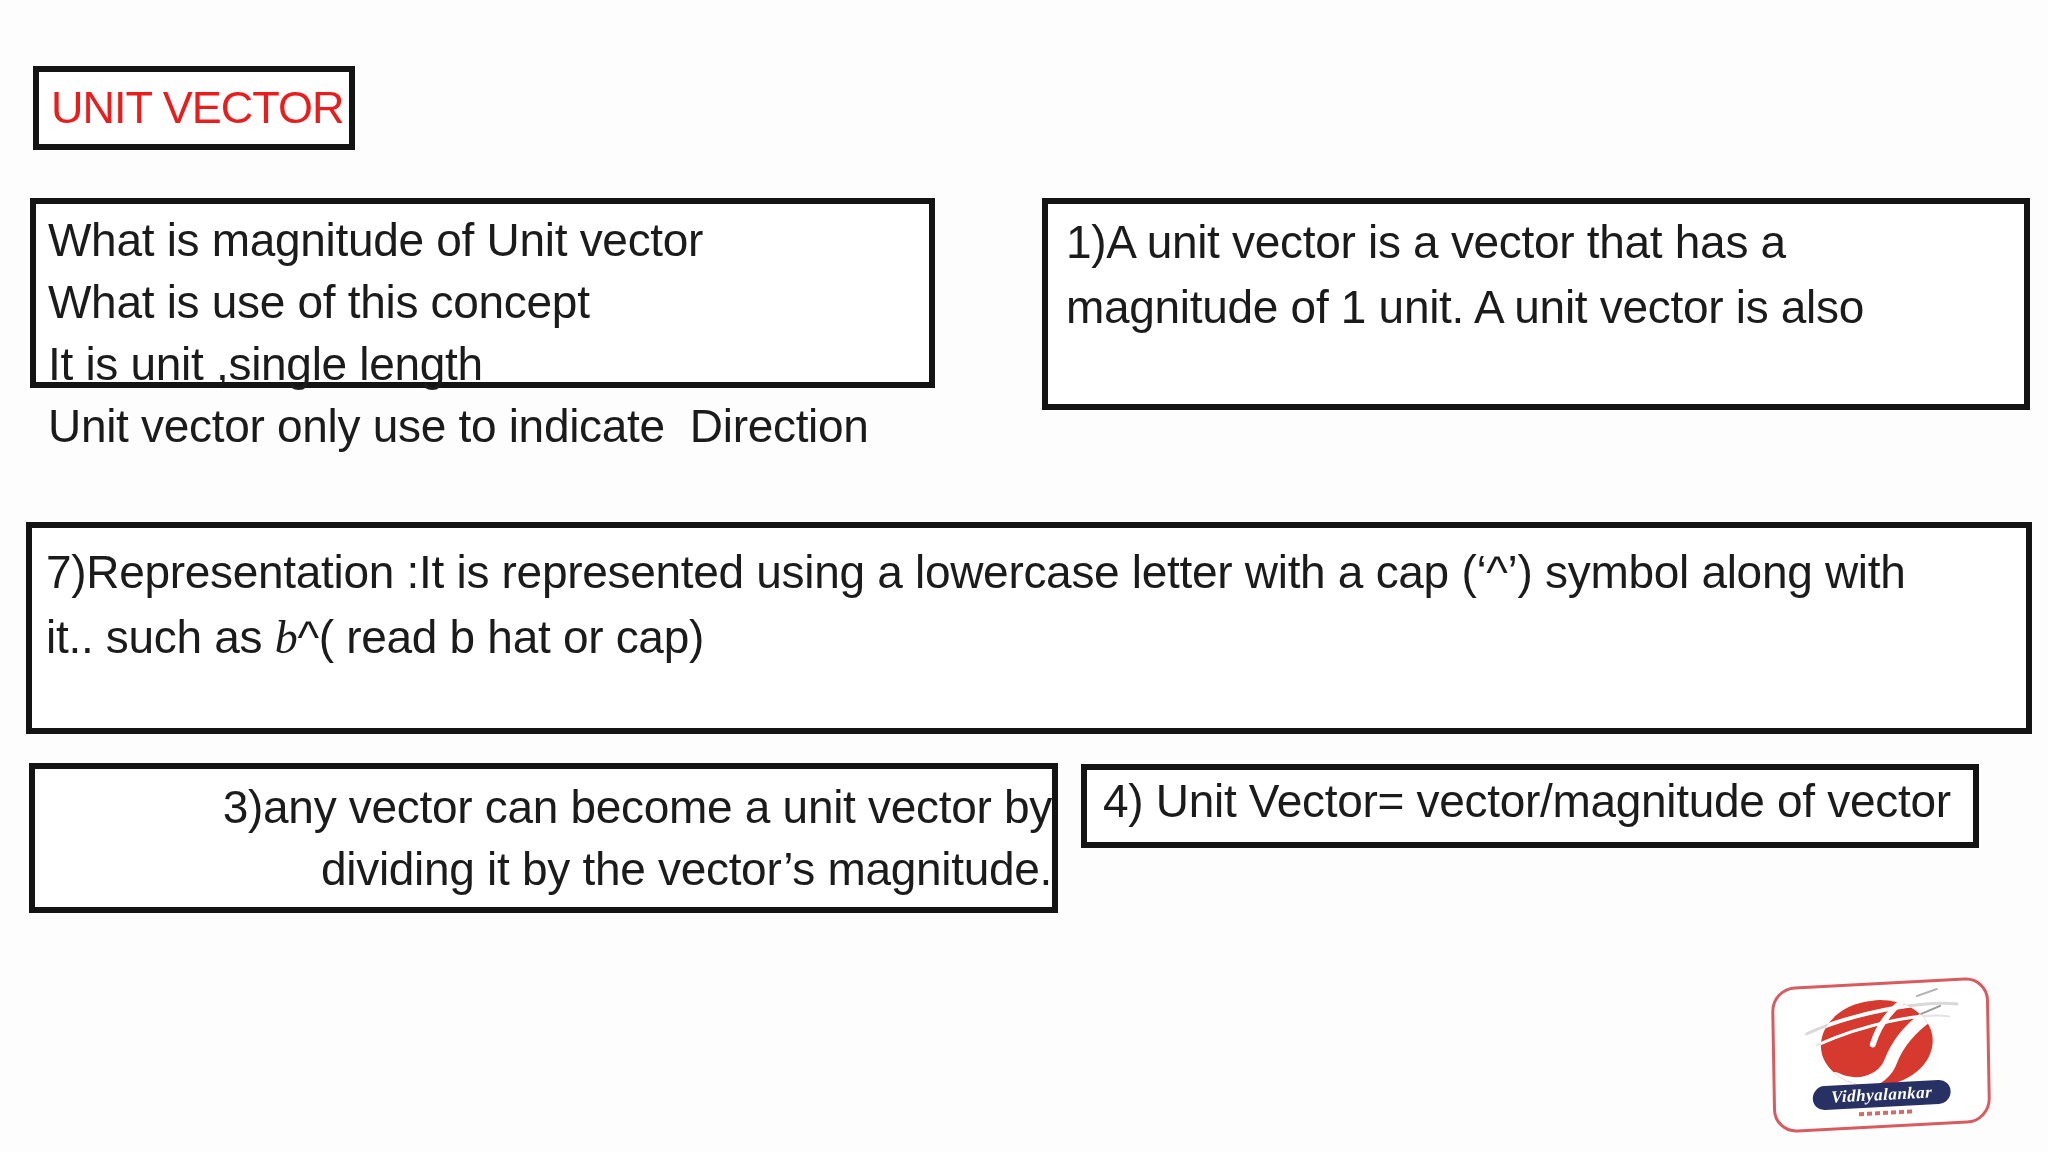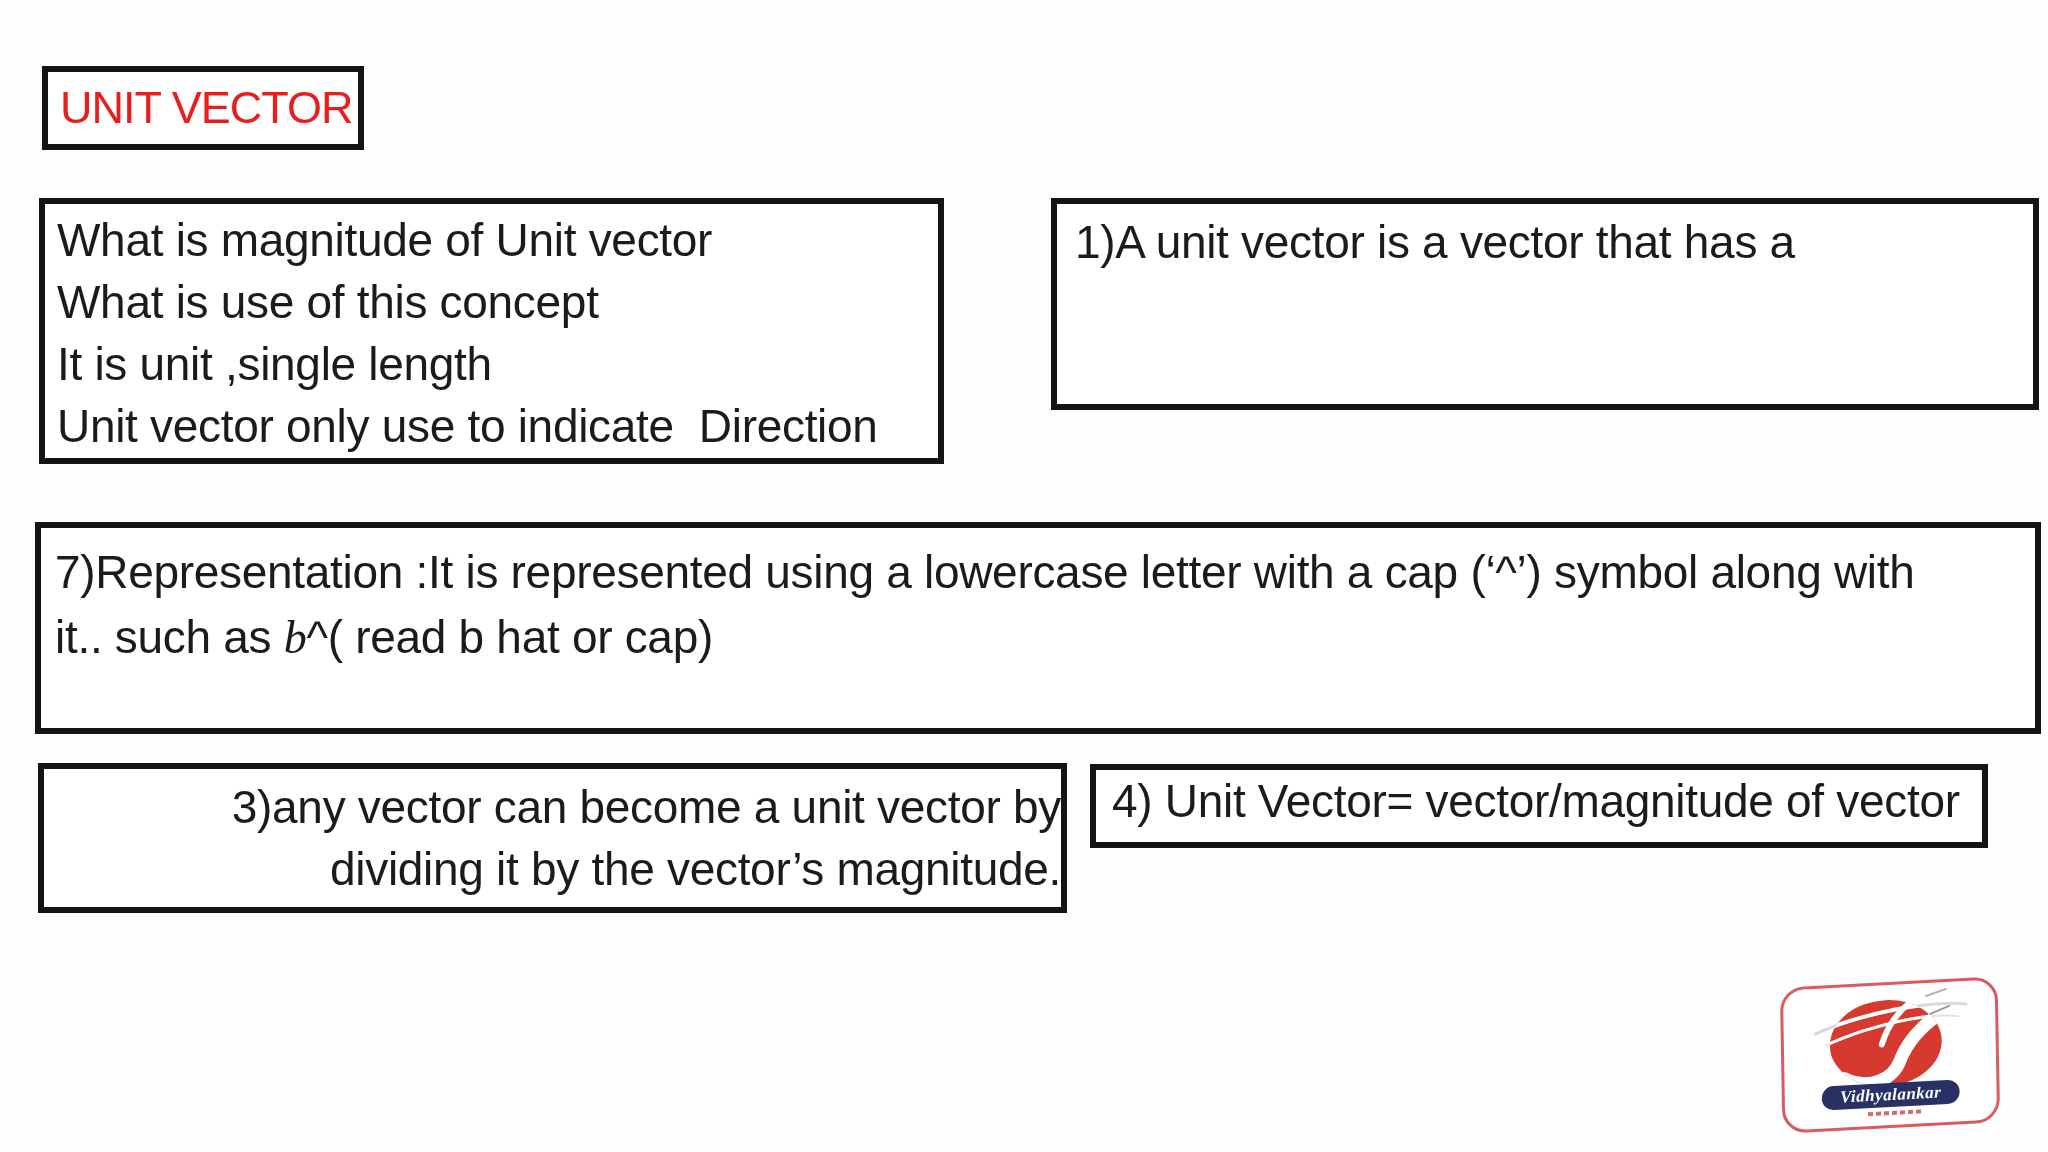--- a/index.html
+++ b/index.html
@@ -14,21 +14,21 @@
   }
   *{margin:0;padding:0;box-sizing:border-box;}
   html,body{width:2048px;height:1152px;}
   body{
     font-family:"Liberation Sans", sans-serif;
     background:var(--page-bg);
     color:var(--text-black);
     position:relative;
     overflow:hidden;
   }
-  .slide{position:absolute;inset:0;margin-left:9px;}
+  .slide{position:absolute;inset:0;}
   .box{
     position:absolute;
     border:6px solid var(--border-black);
     background:#fff;
   }
   .line{
     white-space:pre-wrap;
     font-size:46px;
     line-height:62px;
     letter-spacing:-0.3px;
@@ -36,21 +36,21 @@
   #title-box{
     left:33px; top:66px; width:322px; height:84px;
     display:flex; align-items:center;
     padding-left:12px;
     color:var(--title-red);
     font-size:45px;
     letter-spacing:-1px;
     white-space:nowrap;
   }
   #question-box{
-    left:30px; top:198px; width:905px; height:266px;
+    left:30px; top:198px; width:905px; height:190px;
     padding:5px 0 0 12px;
   }
   #definition-box{
     left:1042px; top:198px; width:988px; height:212px;
     padding:6px 16px 0 18px;
   }
   #definition-box .line{line-height:65px;}
   #representation-box{
     left:26px; top:522px; width:2006px; height:212px;
     padding:12px 0 0 14px;
@@ -120,20 +120,21 @@
 
   <div class="box" id="question-box">
     <div class="line">What is magnitude of Unit vector</div>
     <div class="line">What is use of this concept</div>
     <div class="line">It is unit ,single length</div>
     <div class="line">Unit vector only use to indicate  Direction</div>
   </div>
 
   <div class="box" id="definition-box">
     <div class="line">1)A unit vector is a vector that has a</div>
+    <div class="line">magnitude of 1 unit. A unit vector is also</div>
   </div>
 
   <div class="box" id="representation-box">
     <div class="line">7)Representation :It is represented using a lowercase letter with a cap (‘^’) symbol along with</div>
     <div class="line"><span>it.. such as </span><span class="italic-var">b</span><span>^( read b hat or cap)</span></div>
   </div>
 
   <div class="box" id="normalize-box">
     <div class="line">3)any vector can become a unit vector by</div>
     <div class="line">dividing it by the vector’s magnitude.</div>

